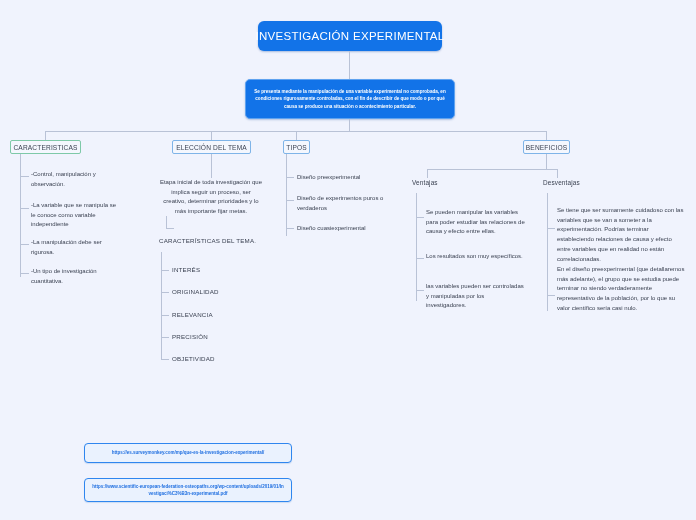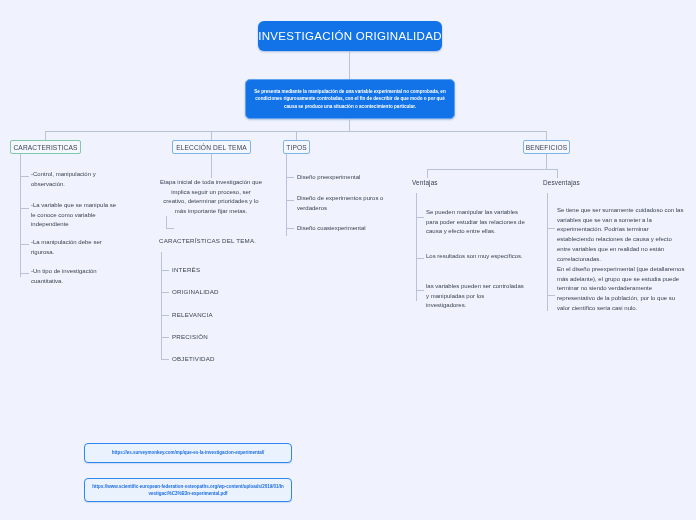--- a/index.html
+++ b/index.html
@@ -138,21 +138,21 @@
     line-height: 1.6;
     word-break: break-all;
   }
 </style>
 </head>
 <body>
 
 <div id="canvas">
 
   <div id="root-node">
-    <span class="root-label">INVESTIGACIÓN ORIGINALIDAD</span>
+    <span class="root-label">INVESTIGACIÓN EXPERIMENTAL</span>
   </div>
 
   <div class="ln lnv" style="left:349px; top:51px; height:28px;"></div>
 
   <div id="definition-node">
     <span class="def-text">Se presenta mediante la manipulación de una variable experimental no comprobada, en condiciones rigurosamente controladas, con el fin de describir de que modo o por qué causa se produce una situación o acontecimiento particular.</span>
   </div>
 
   <div class="ln lnv" style="left:349px; top:119px; height:13px;"></div>
 

